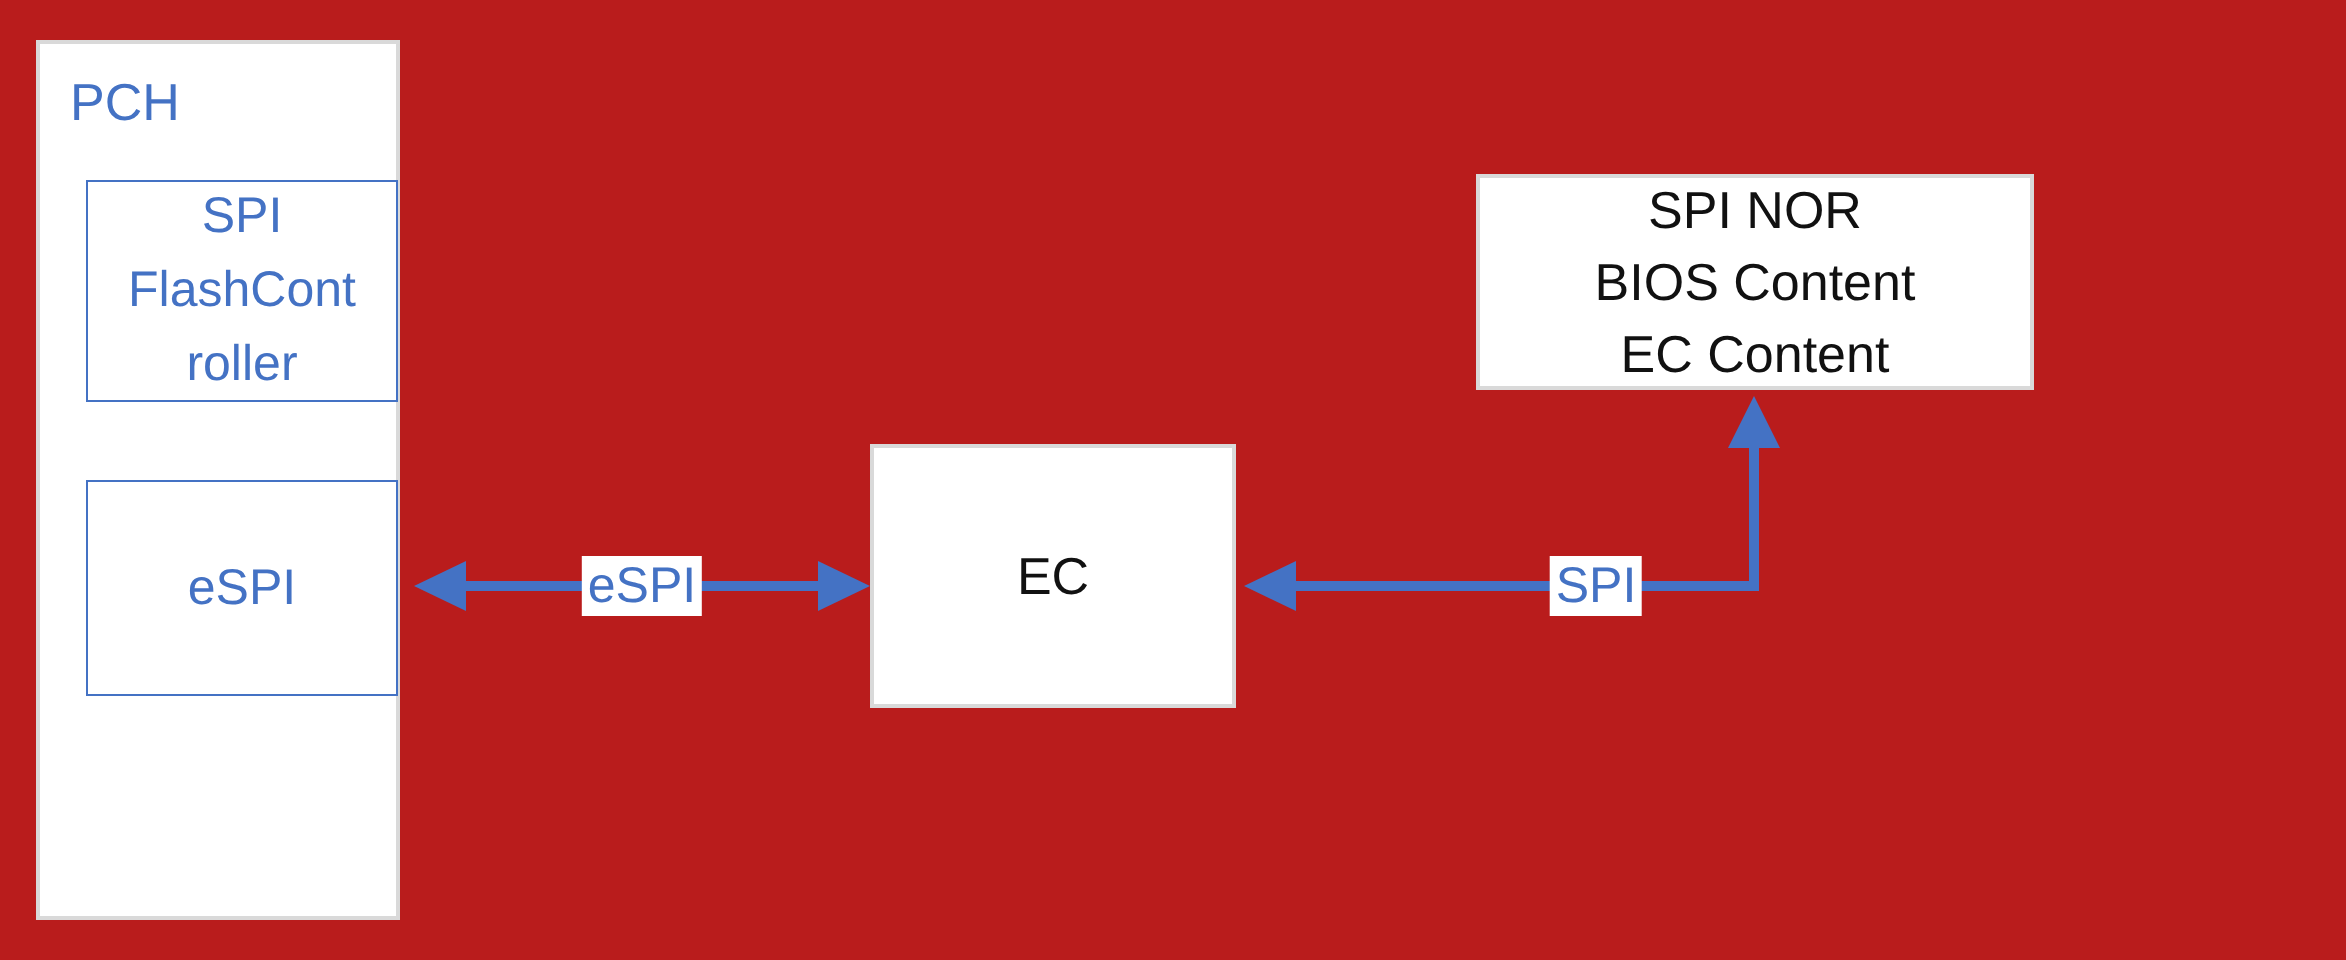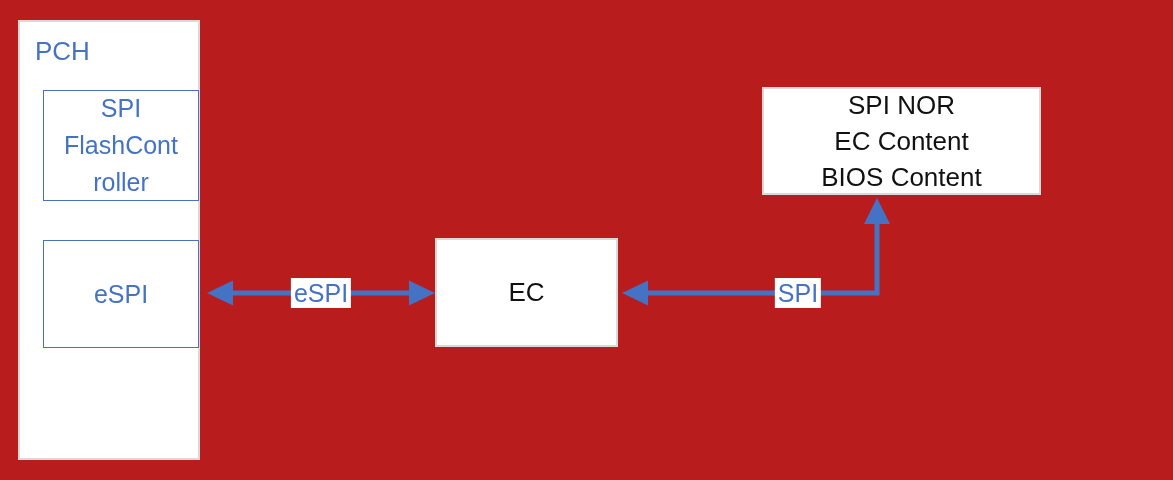--- a/index.html
+++ b/index.html
@@ -24,23 +24,23 @@
     color:var(--accent);font-size:26px;line-height:1.2;
   }
   .center-lines{
     display:flex;flex-direction:column;
     justify-content:center;align-items:center;
     text-align:center;
   }
   .spi-flash-box{left:43px;top:90px;width:156px;height:111px;}
   .espi-master-box{left:43px;top:240px;width:156px;height:108px;}
   .inner-line{color:var(--accent);font-size:25px;line-height:37px;white-space:nowrap;}
-  .ec-box{left:435px;top:238px;width:183px;height:109px;}
+  .ec-box{left:435px;top:222px;width:183px;height:132px;}
   .ec-label{color:var(--black);font-size:26px;line-height:1.1;}
-  .spi-nor-box{left:738px;top:87px;width:279px;height:108px;margin-left:24px;}
+  .spi-nor-box{left:738px;top:87px;width:279px;height:108px;}
   .nor-line{color:var(--black);font-size:26px;line-height:36px;white-space:nowrap;}
   .arrow-layer{position:absolute;left:0;top:0;width:1173px;height:480px;}
   .arrow-layer line,.arrow-layer path{stroke:var(--accent);stroke-width:5;fill:none;}
   .arrow-layer polygon{fill:var(--accent);stroke:none;}
   .conn-label{
     position:absolute;transform:translate(-50%,-50%);
     background:#ffffff;padding:0 3px;
     color:var(--accent);font-size:25px;line-height:1.2;white-space:nowrap;
   }
   .espi-label{left:321px;top:293px;}
@@ -64,22 +64,22 @@
   <div class="box blue-border center-lines espi-master-box">
     <div class="inner-line">eSPI</div>
   </div>
 
   <div class="box gray-border center-lines ec-box">
     <div class="ec-label">EC</div>
   </div>
 
   <div class="box gray-border center-lines spi-nor-box">
     <div class="nor-line">SPI NOR</div>
+    <div class="nor-line">BIOS Content</div>
     <div class="nor-line">EC Content</div>
-    <div class="nor-line">BIOS Content</div>
   </div>
 
   <svg class="arrow-layer" viewBox="0 0 1173 480">
 
     <g>
       <line x1="229" y1="293" x2="413" y2="293"></line>
       <polygon points="207,293 233,280.5 233,305.5"></polygon>
       <polygon points="435,293 409,280.5 409,305.5"></polygon>
     </g>
 

